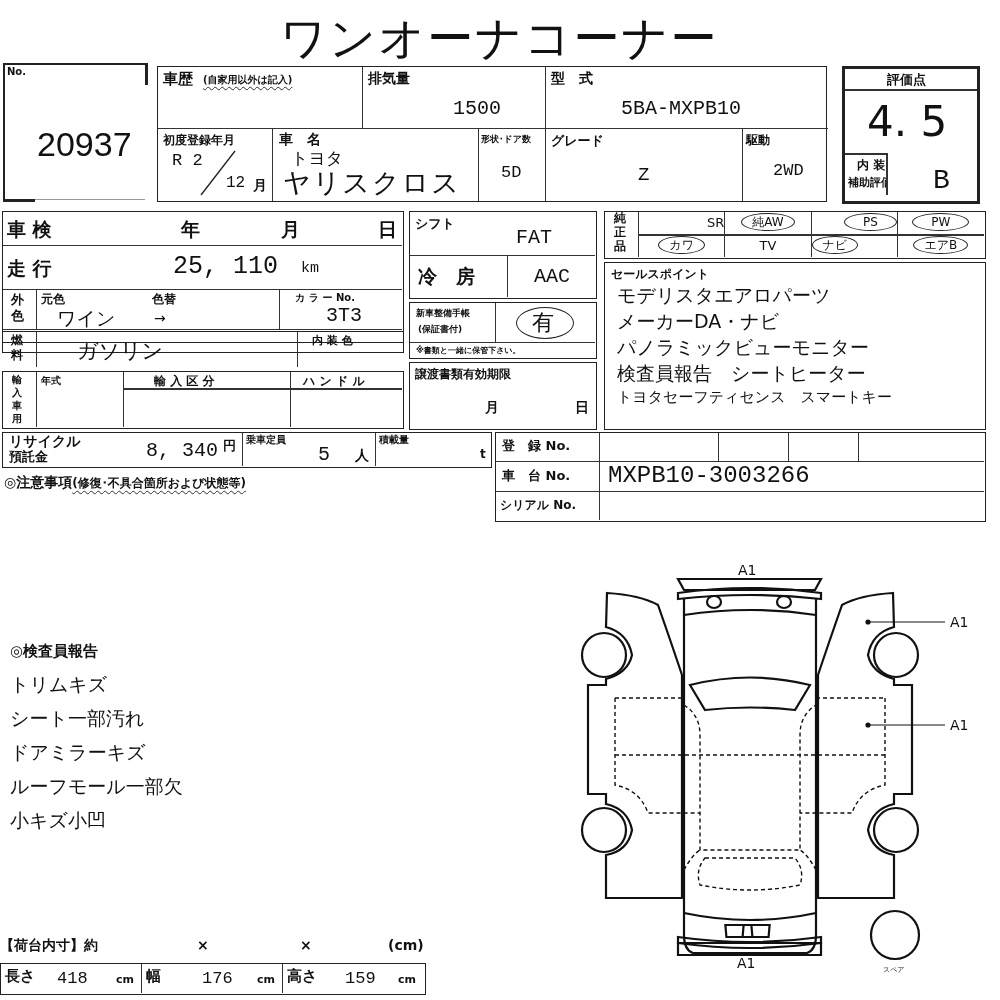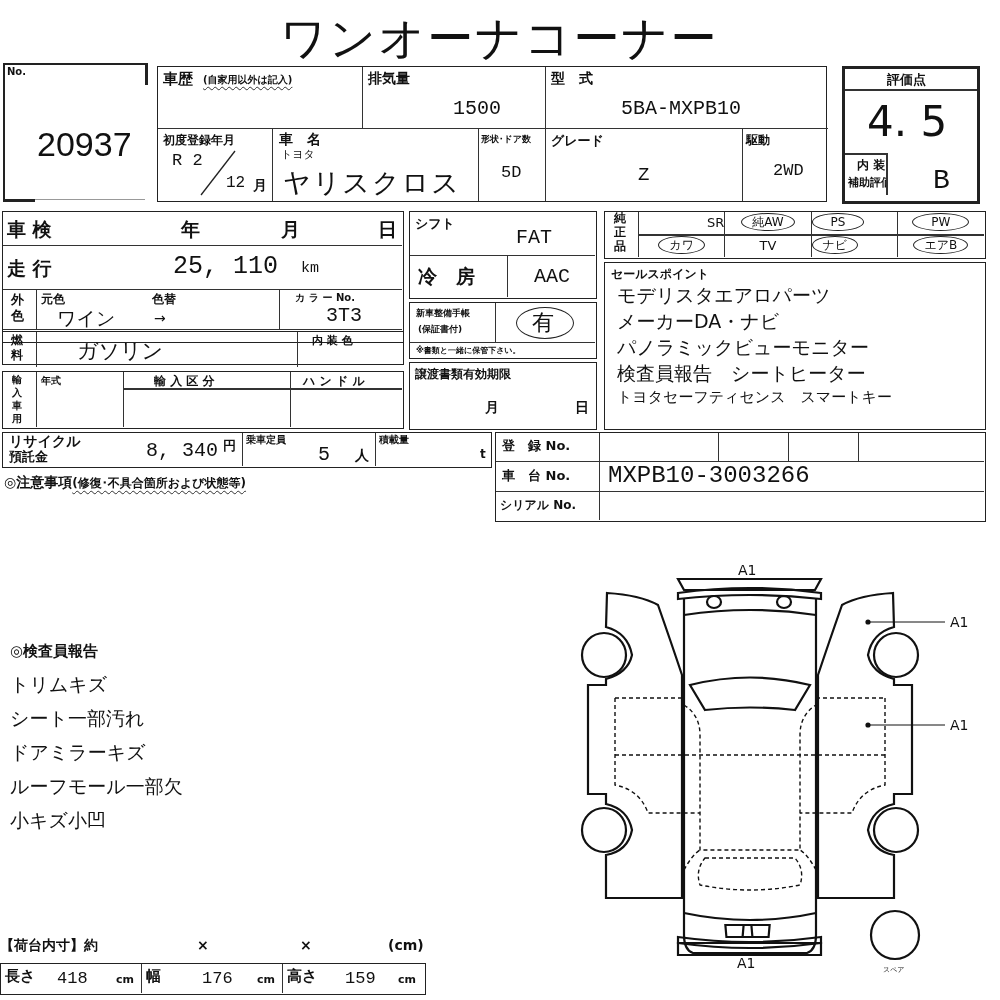--- a/index.html
+++ b/index.html
@@ -44,21 +44,21 @@
     <span class="lbl" style="left:5px;top:3px;font-size:12px">初度登録年月</span>
     <span class="val" style="left:14px;top:22px;font-size:17px">R 2</span>
     <svg class="abs" style="left:25px;top:20px" width="60" height="50">
         <line x1="52" y1="2" x2="18" y2="46" stroke="#222" stroke-width="1.3"></line>
       </svg>
     <span class="val" style="left:68px;top:45px;font-size:16px">12</span>
     <span class="lbl" style="left:95px;top:48px;font-size:14px">月</span>
   </div>
   <div class="cell" style="left:115px;top:62px;width:206px;height:72px;border-width:0 1.5px 0 0">
     <span class="lbl" style="left:6px;top:2px;font-size:14px">車　名</span>
-    <span class="abs" style="left:8px;top:18px;font-size:11px">トヨタ</span>
+    <span class="abs" style="left:18px;top:18px;font-size:17px">トヨタ</span>
     <span class="abs" style="left:10px;top:36px;font-size:27px;letter-spacing:2px">ヤリスクロス</span>
   </div>
   <div class="cell" style="left:321px;top:62px;width:67px;height:72px;border-width:0 1.5px 0 0">
     <span class="lbl" style="left:2px;top:4px;font-size:9px">形状･ドア数</span>
     <span class="val" style="left:22px;top:34px;font-size:17px">5D</span>
   </div>
   <div class="cell" style="left:388px;top:62px;width:197px;height:72px;border-width:0 1.5px 0 0">
     <span class="lbl" style="left:5px;top:3px;font-size:13px">グレード</span>
     <span class="val" style="left:92px;top:35px;font-size:19px">Z</span>
   </div>
@@ -100,21 +100,21 @@
     <span class="lbl" style="left:115px;top:1px;font-size:12px">色替</span>
     <span class="abs" style="left:20px;top:16px;font-size:19px">ワイン</span>
     <span class="abs" style="left:117px;top:20px;font-size:14px">→</span>
   </div>
   <div class="cell" style="left:277px;top:78px;width:122px;height:40px;border-width:0 0 1.5px 0">
     <span class="lbl" style="left:15px;top:1px;font-size:10px">カ ラ ー No.</span>
     <span class="val" style="left:46px;top:14px;font-size:20px">3T3</span>
   </div>
 </div>
 
-<div class="box" style="left:2px;top:331px;width:402px;height:34px;border-width:1.5px">
+<div class="box" style="left:2px;top:331px;width:402px;height:22px;border-width:1.5px">
   <div class="cell" style="left:0;top:0;width:34px;height:35px;border-width:0 1.5px 0 0">
     <span class="lbl" style="left:8px;top:1px;font-size:12px;width:14px;white-space:normal;line-height:15px">燃料</span>
   </div>
   <span class="abs" style="left:74px;top:5px;font-size:21px">ガソリン</span>
   <div class="cell" style="left:294px;top:0;width:105px;height:35px;border-width:0 0 0 1.5px">
     <span class="lbl" style="left:14px;top:1px;font-size:11px">内 装 色</span>
   </div>
 </div>
 
 <div class="box" style="left:2px;top:371px;width:402px;height:58px;border-width:1.5px">
@@ -160,21 +160,21 @@
 </div>
 
 <div class="box" style="left:604px;top:211px;width:382px;height:48px;border-width:1.5px">
   <div class="cell" style="left:0;top:0;width:34px;height:45px;border-width:0 1.5px 0 0">
     <span class="lbl" style="left:9px;top:-1px;font-size:12px;width:13px;white-space:normal;line-height:14px">純正品</span>
   </div>
   <div class="abs" style="left:34px;top:22px;width:345px;height:1.5px;background:#333"></div>
   <div class="abs" style="left:34px;top:0;width:345px;height:22px;display:grid;grid-template-columns:1fr 1fr 1fr 1fr">
     <div style="border-right:1.5px solid #333;text-align:right;font-size:13px;line-height:21px"><span>SR</span></div>
     <div style="border-right:1.5px solid #333;text-align:center;font-size:12px;line-height:21px"><span class="oval" style="line-height:16px">純AW</span></div>
-    <div style="border-right:1.5px solid #333;text-align:left;font-size:12px;line-height:21px"><span class="oval" style="line-height:16px;padding:0 18px">PS</span></div>
+    <div style="border-right:1.5px solid #333;text-align:right;font-size:12px;line-height:21px"><span class="oval" style="line-height:16px;padding:0 18px">PS</span></div>
     <div style="text-align:center;font-size:12px;line-height:21px"><span class="oval" style="line-height:16px;padding:0 18px">PW</span></div>
   </div>
   <div class="abs" style="left:34px;top:23px;width:345px;height:22px;display:grid;grid-template-columns:1fr 1fr 1fr 1fr">
     <div style="border-right:1.5px solid #333;text-align:center;font-size:12px;line-height:21px"><span class="oval" style="line-height:16px">カワ</span></div>
     <div style="border-right:1.5px solid #333;text-align:center;font-size:13px;line-height:21px"><span>TV</span></div>
     <div style="border-right:1.5px solid #333;text-align:left;font-size:12px;line-height:21px"><span class="oval" style="line-height:16px">ナビ</span></div>
     <div style="text-align:center;font-size:12px;line-height:21px"><span class="oval" style="line-height:16px">エアB</span></div>
   </div>
 </div>
 

